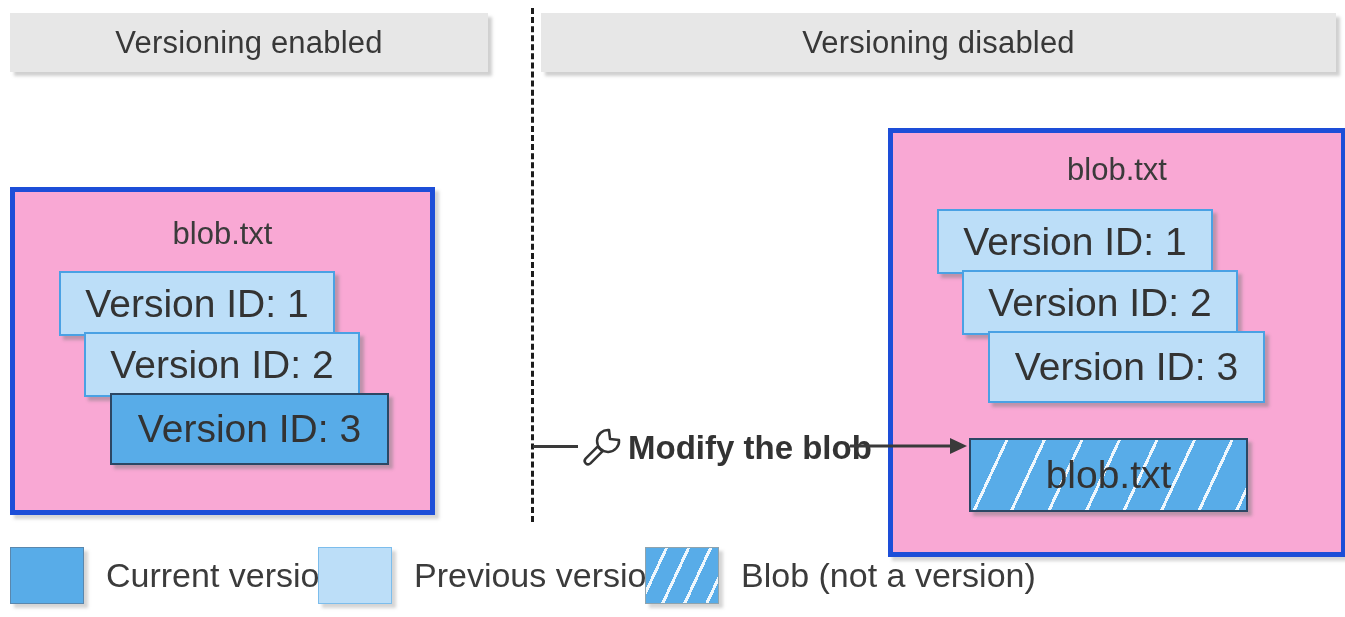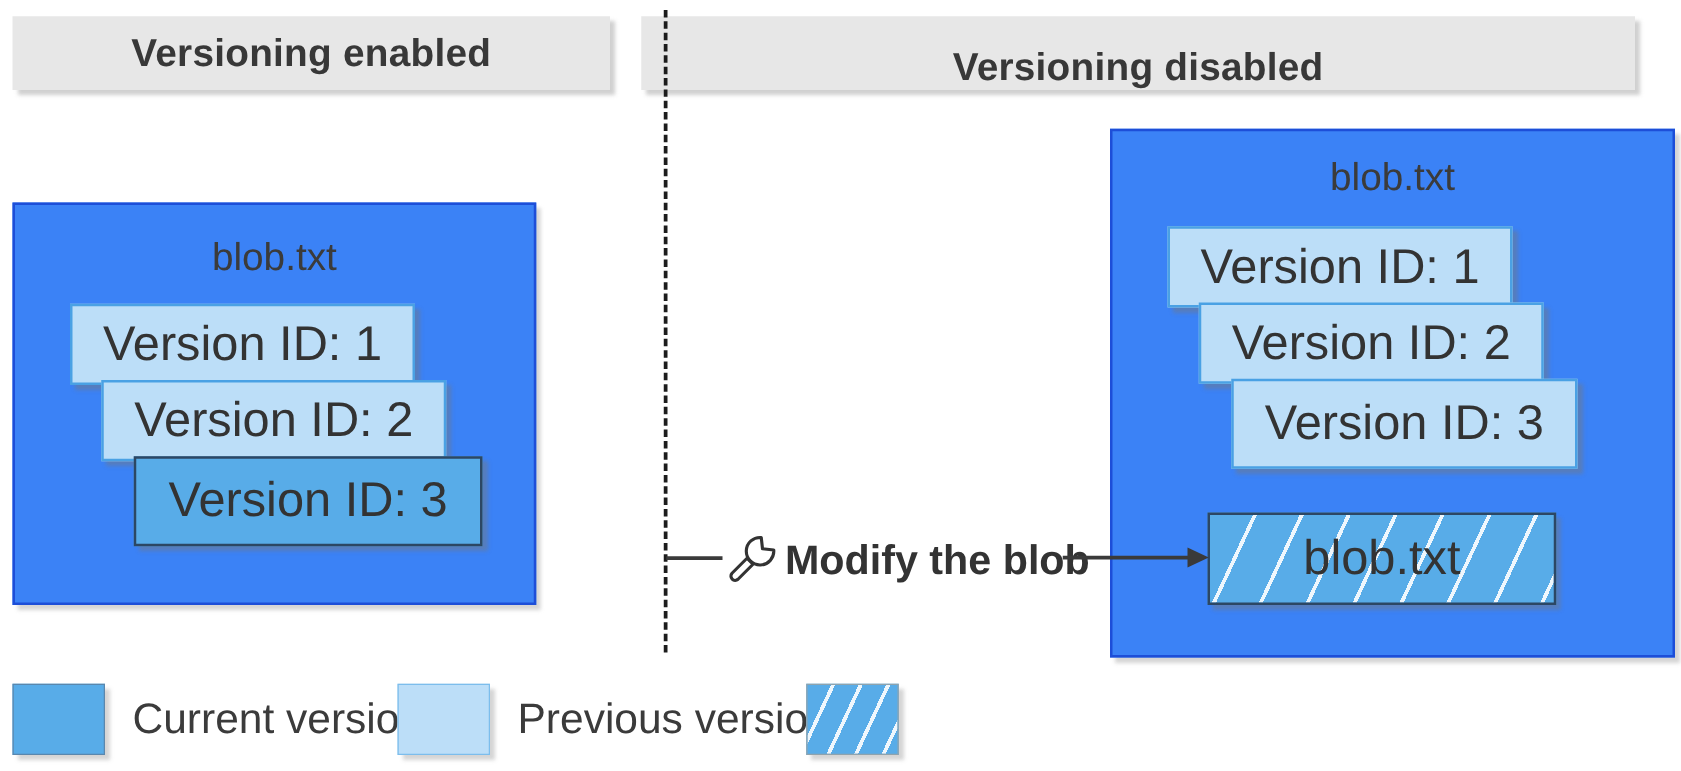--- a/index.html
+++ b/index.html
@@ -2,29 +2,29 @@
 <html><head>
 <meta charset="utf-8">
 <style>
   html,body{margin:0;padding:0;background:#ffffff;}
   body{width:1345px;height:617px;font-family:"Liberation Sans",sans-serif;color:#3b3b3b;}
   .canvas{position:relative;width:1345px;height:617px;background:#ffffff;overflow:hidden;}
 
   .hdr{position:absolute;top:13px;height:59px;background:#e7e7e7;
        box-shadow:4px 4px 3px rgba(150,150,150,.45);
        display:flex;align-items:center;justify-content:center;
-       font-size:31px;font-weight:bold;color:#383838;letter-spacing:.2px;}
+       font-size:31px;font-weight:normal;color:#383838;letter-spacing:.2px;}
   .hdr-left{left:10px;width:478px;}
-  .hdr-right{left:513px;width:795px;align-items:flex-end;}
+  .hdr-right{left:541px;width:795px;}
 
   .divider{position:absolute;left:531px;top:8px;height:514px;width:0;
            border-left:3px dashed #1c1c1c;}
 
-  .container-box{position:absolute;background:#3b82f6;border:2px solid #1d4ed8;
-                 box-shadow:4px 4px 3px rgba(150,150,150,.4);}
+  .container-box{position:absolute;background:#f9a8d4;border:5px solid #1d4ed8;
+                 box-shadow:4px 4px 3px rgba(150,150,150,.4);margin-top:25px;}
   .cont-left{left:10px;top:162px;width:415px;height:318px;}
   .cont-right{left:888px;top:103px;width:448px;height:419px;}
 
   .cont-title{position:absolute;left:0;width:100%;text-align:center;
               font-size:31px;color:#3b3b3b;}
   .cont-left .cont-title{top:24px;}
   .cont-right .cont-title{top:19px;}
 
   .vbox{position:absolute;display:flex;align-items:center;justify-content:center;
         font-size:39px;color:#333;box-shadow:4px 4px 3px rgba(120,120,120,.45);}
@@ -125,14 +125,15 @@
     </svg>
   </div>
 
   <div class="legend-swatch sw-current"></div>
   <div class="legend-label lbl-current">Current version</div>
 
   <div class="legend-swatch sw-previous"></div>
   <div class="legend-label lbl-previous">Previous version</div>
 
   <div class="legend-swatch sw-hatched"></div>
+  <div class="legend-label lbl-hatched">Blob (not a version)</div>
 
 </div>
 
 </body></html>

